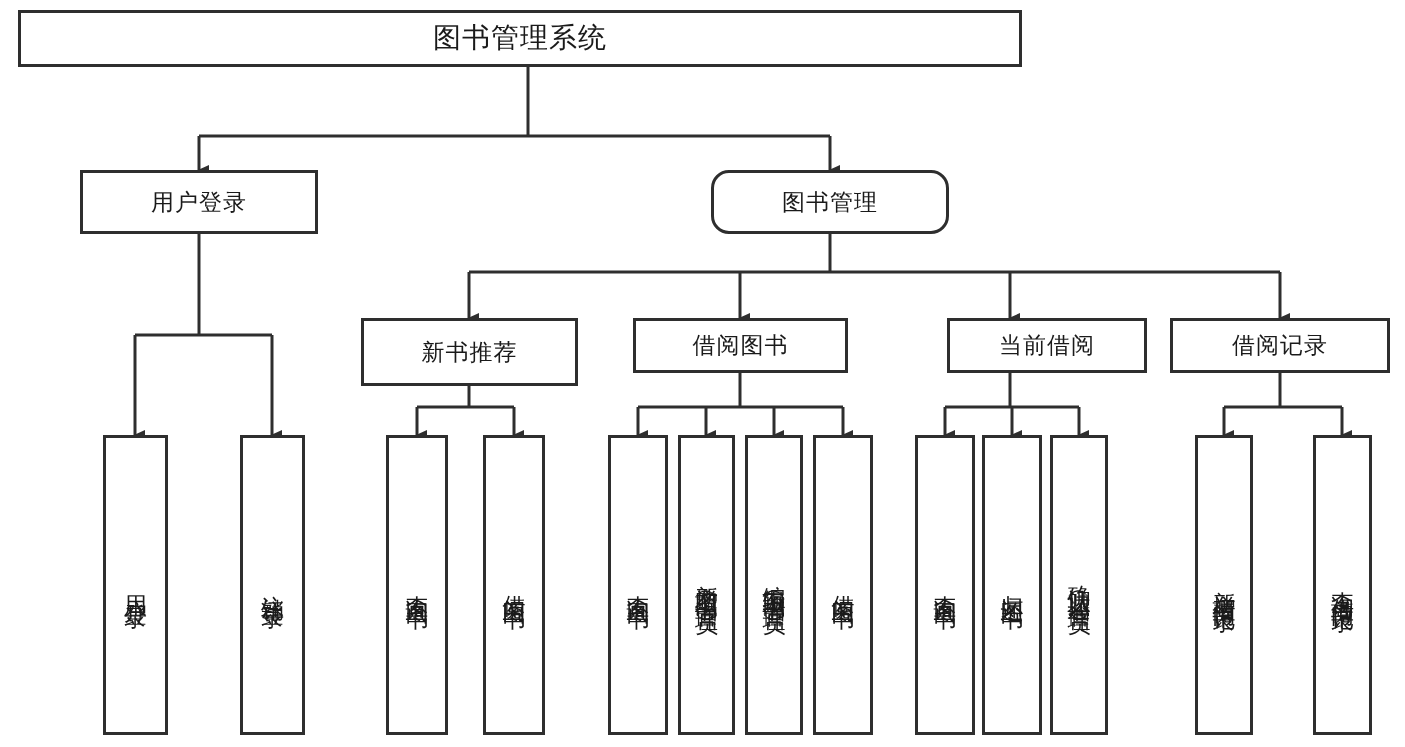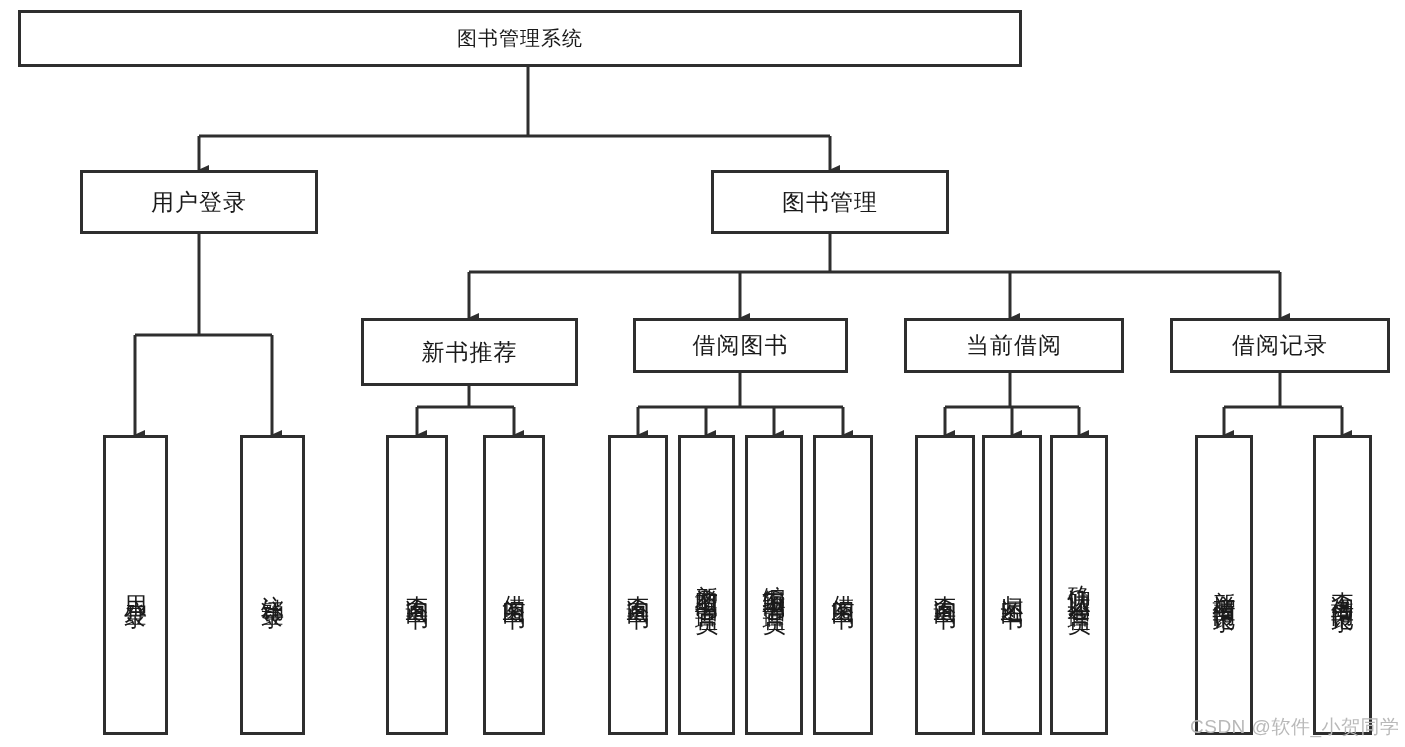--- a/index.html
+++ b/index.html
@@ -36,21 +36,21 @@
     justify-content: center;
     color: #1a1a1a;
     text-align: center;
   }
   .node.horiz {
     font-size: 23px;
     letter-spacing: 1px;
     line-height: 1.15;
   }
   .node.root {
-    font-size: 20px;
+    font-size: 28px;
   }
   .node.vert {
     font-size: 23px;
     letter-spacing: 2px;
   }
   .vert .vtext {
     writing-mode: vertical-rl;
     text-orientation: upright;
     white-space: nowrap;
     letter-spacing: 4px;
@@ -114,32 +114,32 @@
   </svg>
 
   <div class="node root horiz" style="left: 18px; top: 10px; width: 1004px; height: 57px;">
     <span>图书管理系统</span>
   </div>
 
   <div id="level2-container">
       <div class="node horiz" style="left: 80px; top: 170px; width: 238px; height: 64px;">
         <span>用户登录</span>
       </div>
-      <div class="node horiz" style="left: 711px; top: 170px; width: 238px; height: 64px;">
+      <div class="node horiz" style="left: 711px; top: 170px; width: 238px; height: 64px; border-radius: 18px;">
         <span>图书管理</span>
       </div>
     </div>
   <div id="level3-container">
       <div class="node horiz" style="left: 361px; top: 318px; width: 217px; height: 68px;">
         <span>新书推荐</span>
       </div>
       <div class="node horiz" style="left: 633px; top: 318px; width: 215px; height: 55px;">
         <span>借阅图书</span>
       </div>
-      <div class="node horiz" style="left: 904px; top: 318px; width: 220px; height: 55px;">
+      <div class="node horiz" style="left: 947px; top: 318px; width: 200px; height: 55px;">
         <span>当前借阅</span>
       </div>
       <div class="node horiz" style="left: 1170px; top: 318px; width: 220px; height: 55px;">
         <span>借阅记录</span>
       </div>
     </div>
   <div id="leaves-container">
       <div class="node vert" style="left: 103px; top: 435px; width: 65px; height: 300px;">
         <span class="vtext">用户登录</span>
       </div>
@@ -174,14 +174,13 @@
         <span class="vtext">确认归还（管理员）</span>
       </div>
       <div class="node vert" style="left: 1195px; top: 435px; width: 58px; height: 300px;">
         <span class="vtext">新增借阅记录</span>
       </div>
       <div class="node vert" style="left: 1313px; top: 435px; width: 59px; height: 300px;">
         <span class="vtext">查询借阅记录</span>
       </div>
     </div>
 
-  <div class="watermark" style="left:1190px; top:714px;">CSDN @软件_小贺同学</div>
 </div>
 
 </body></html>

